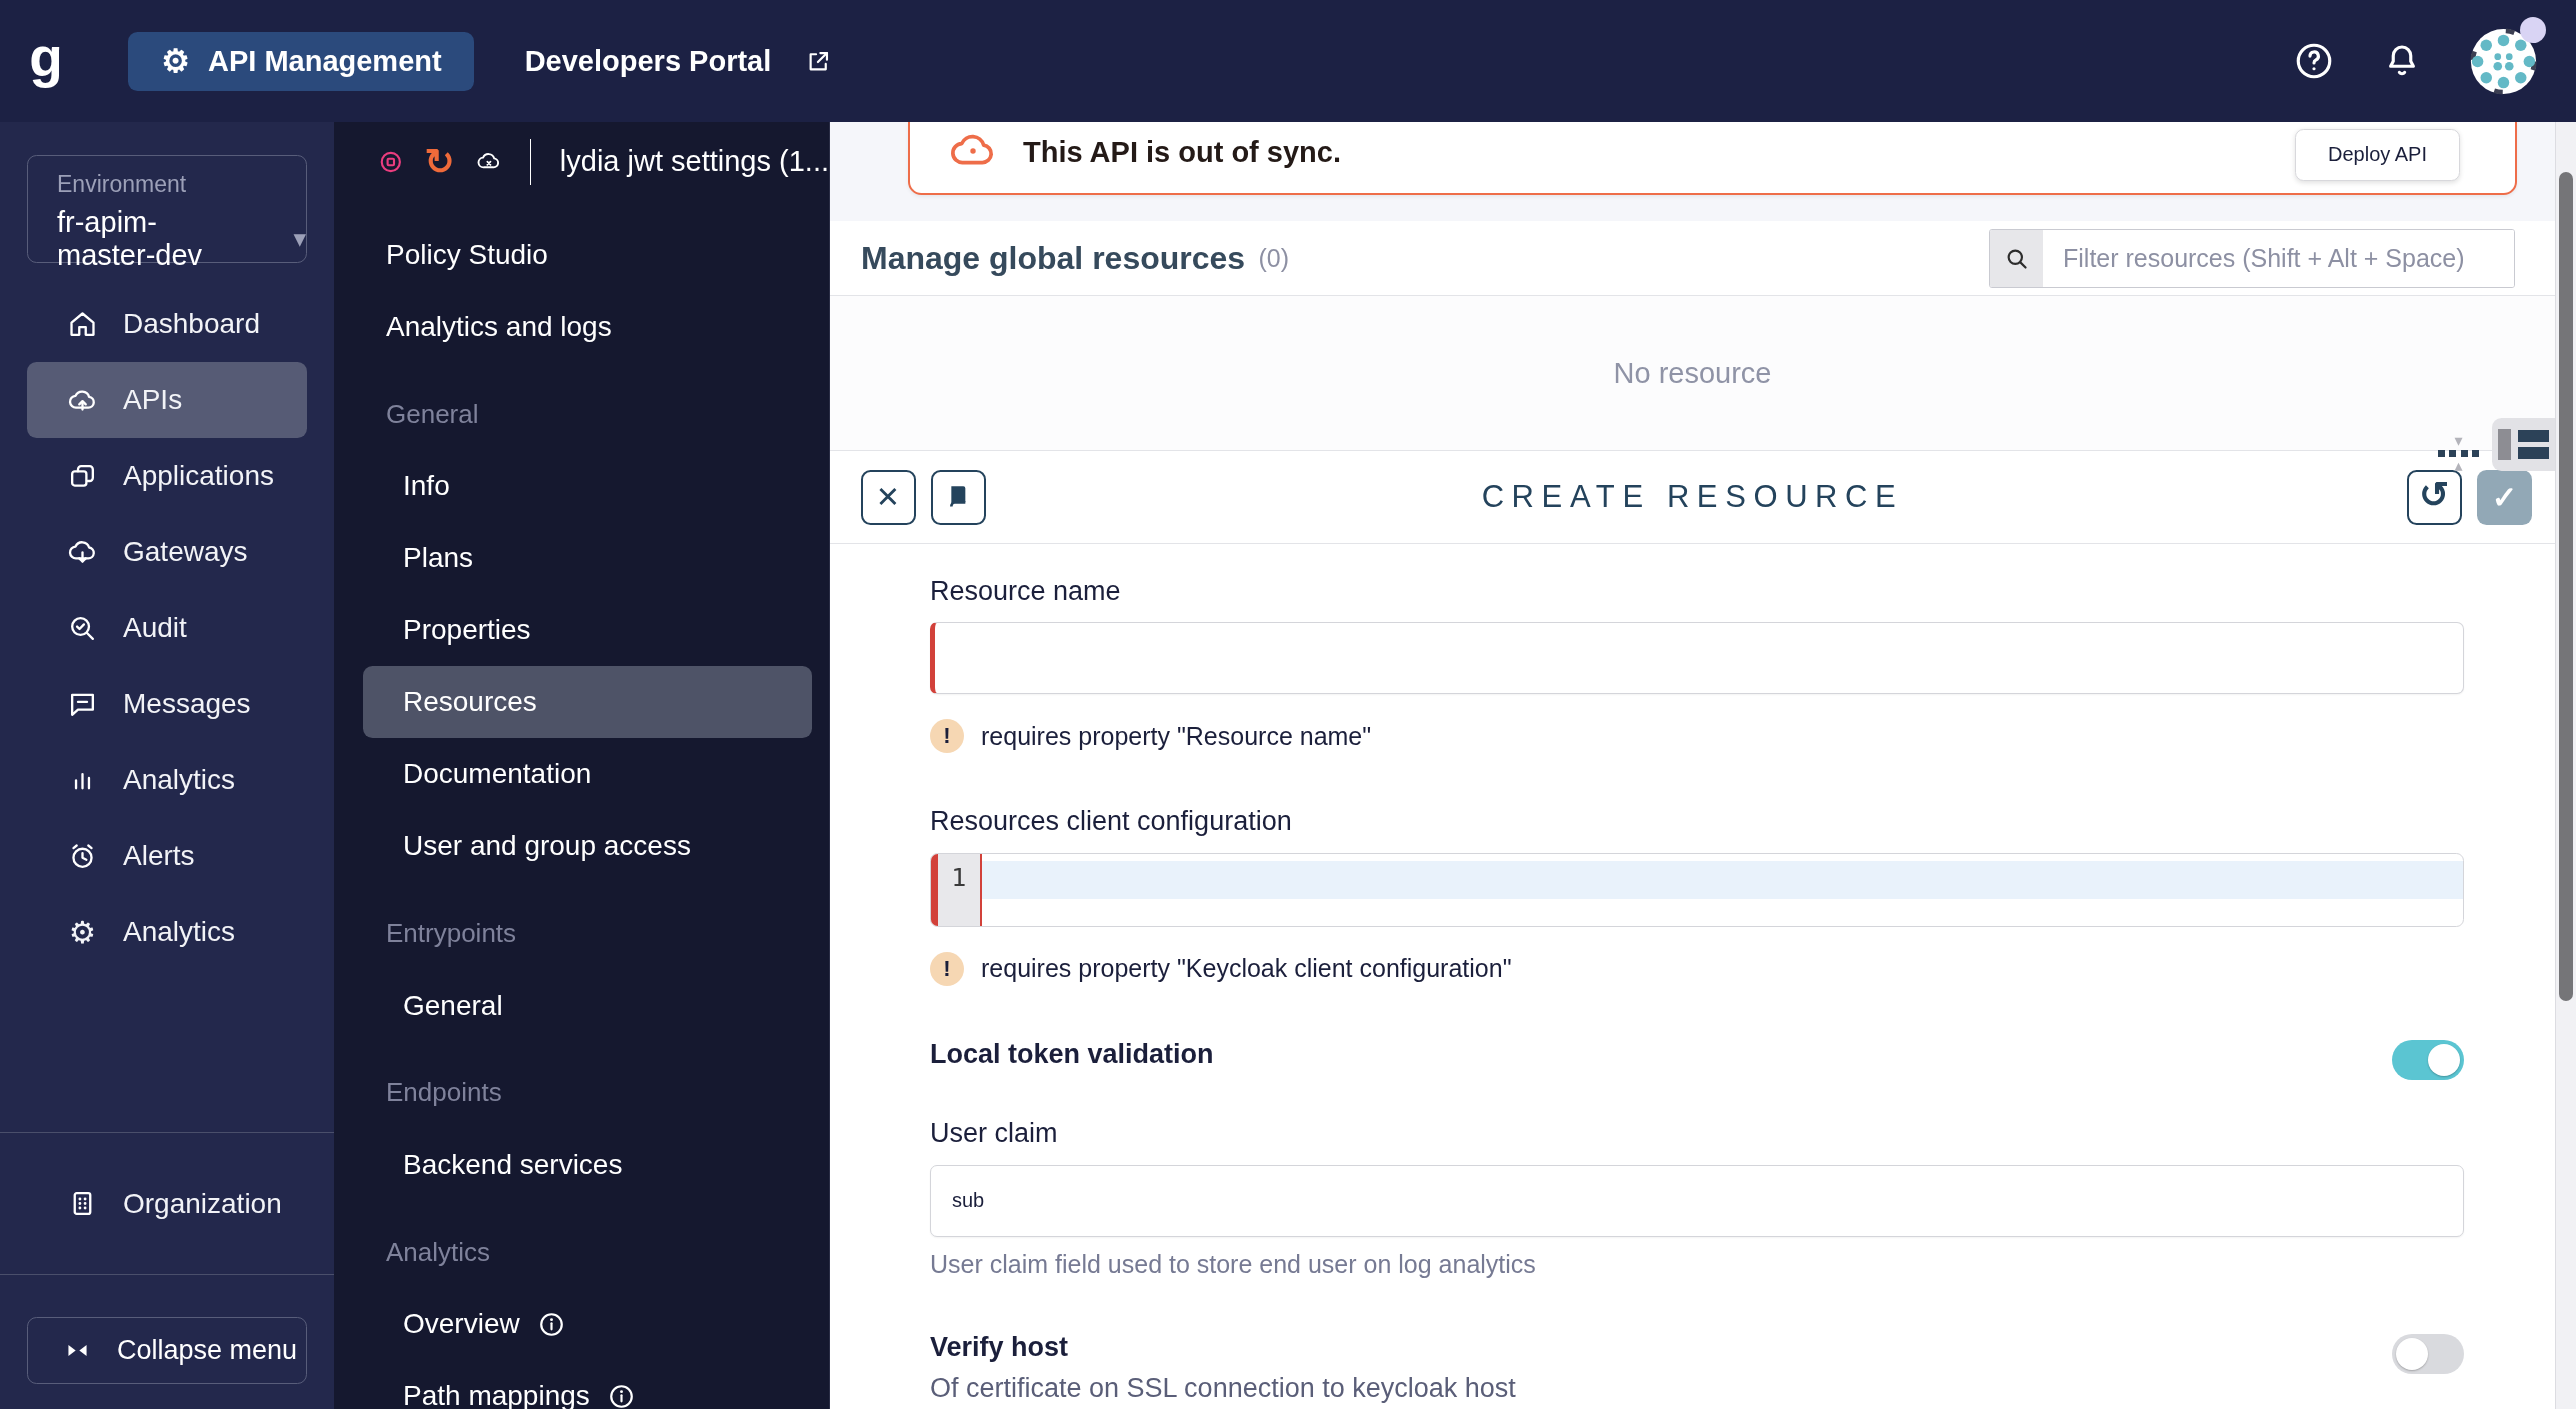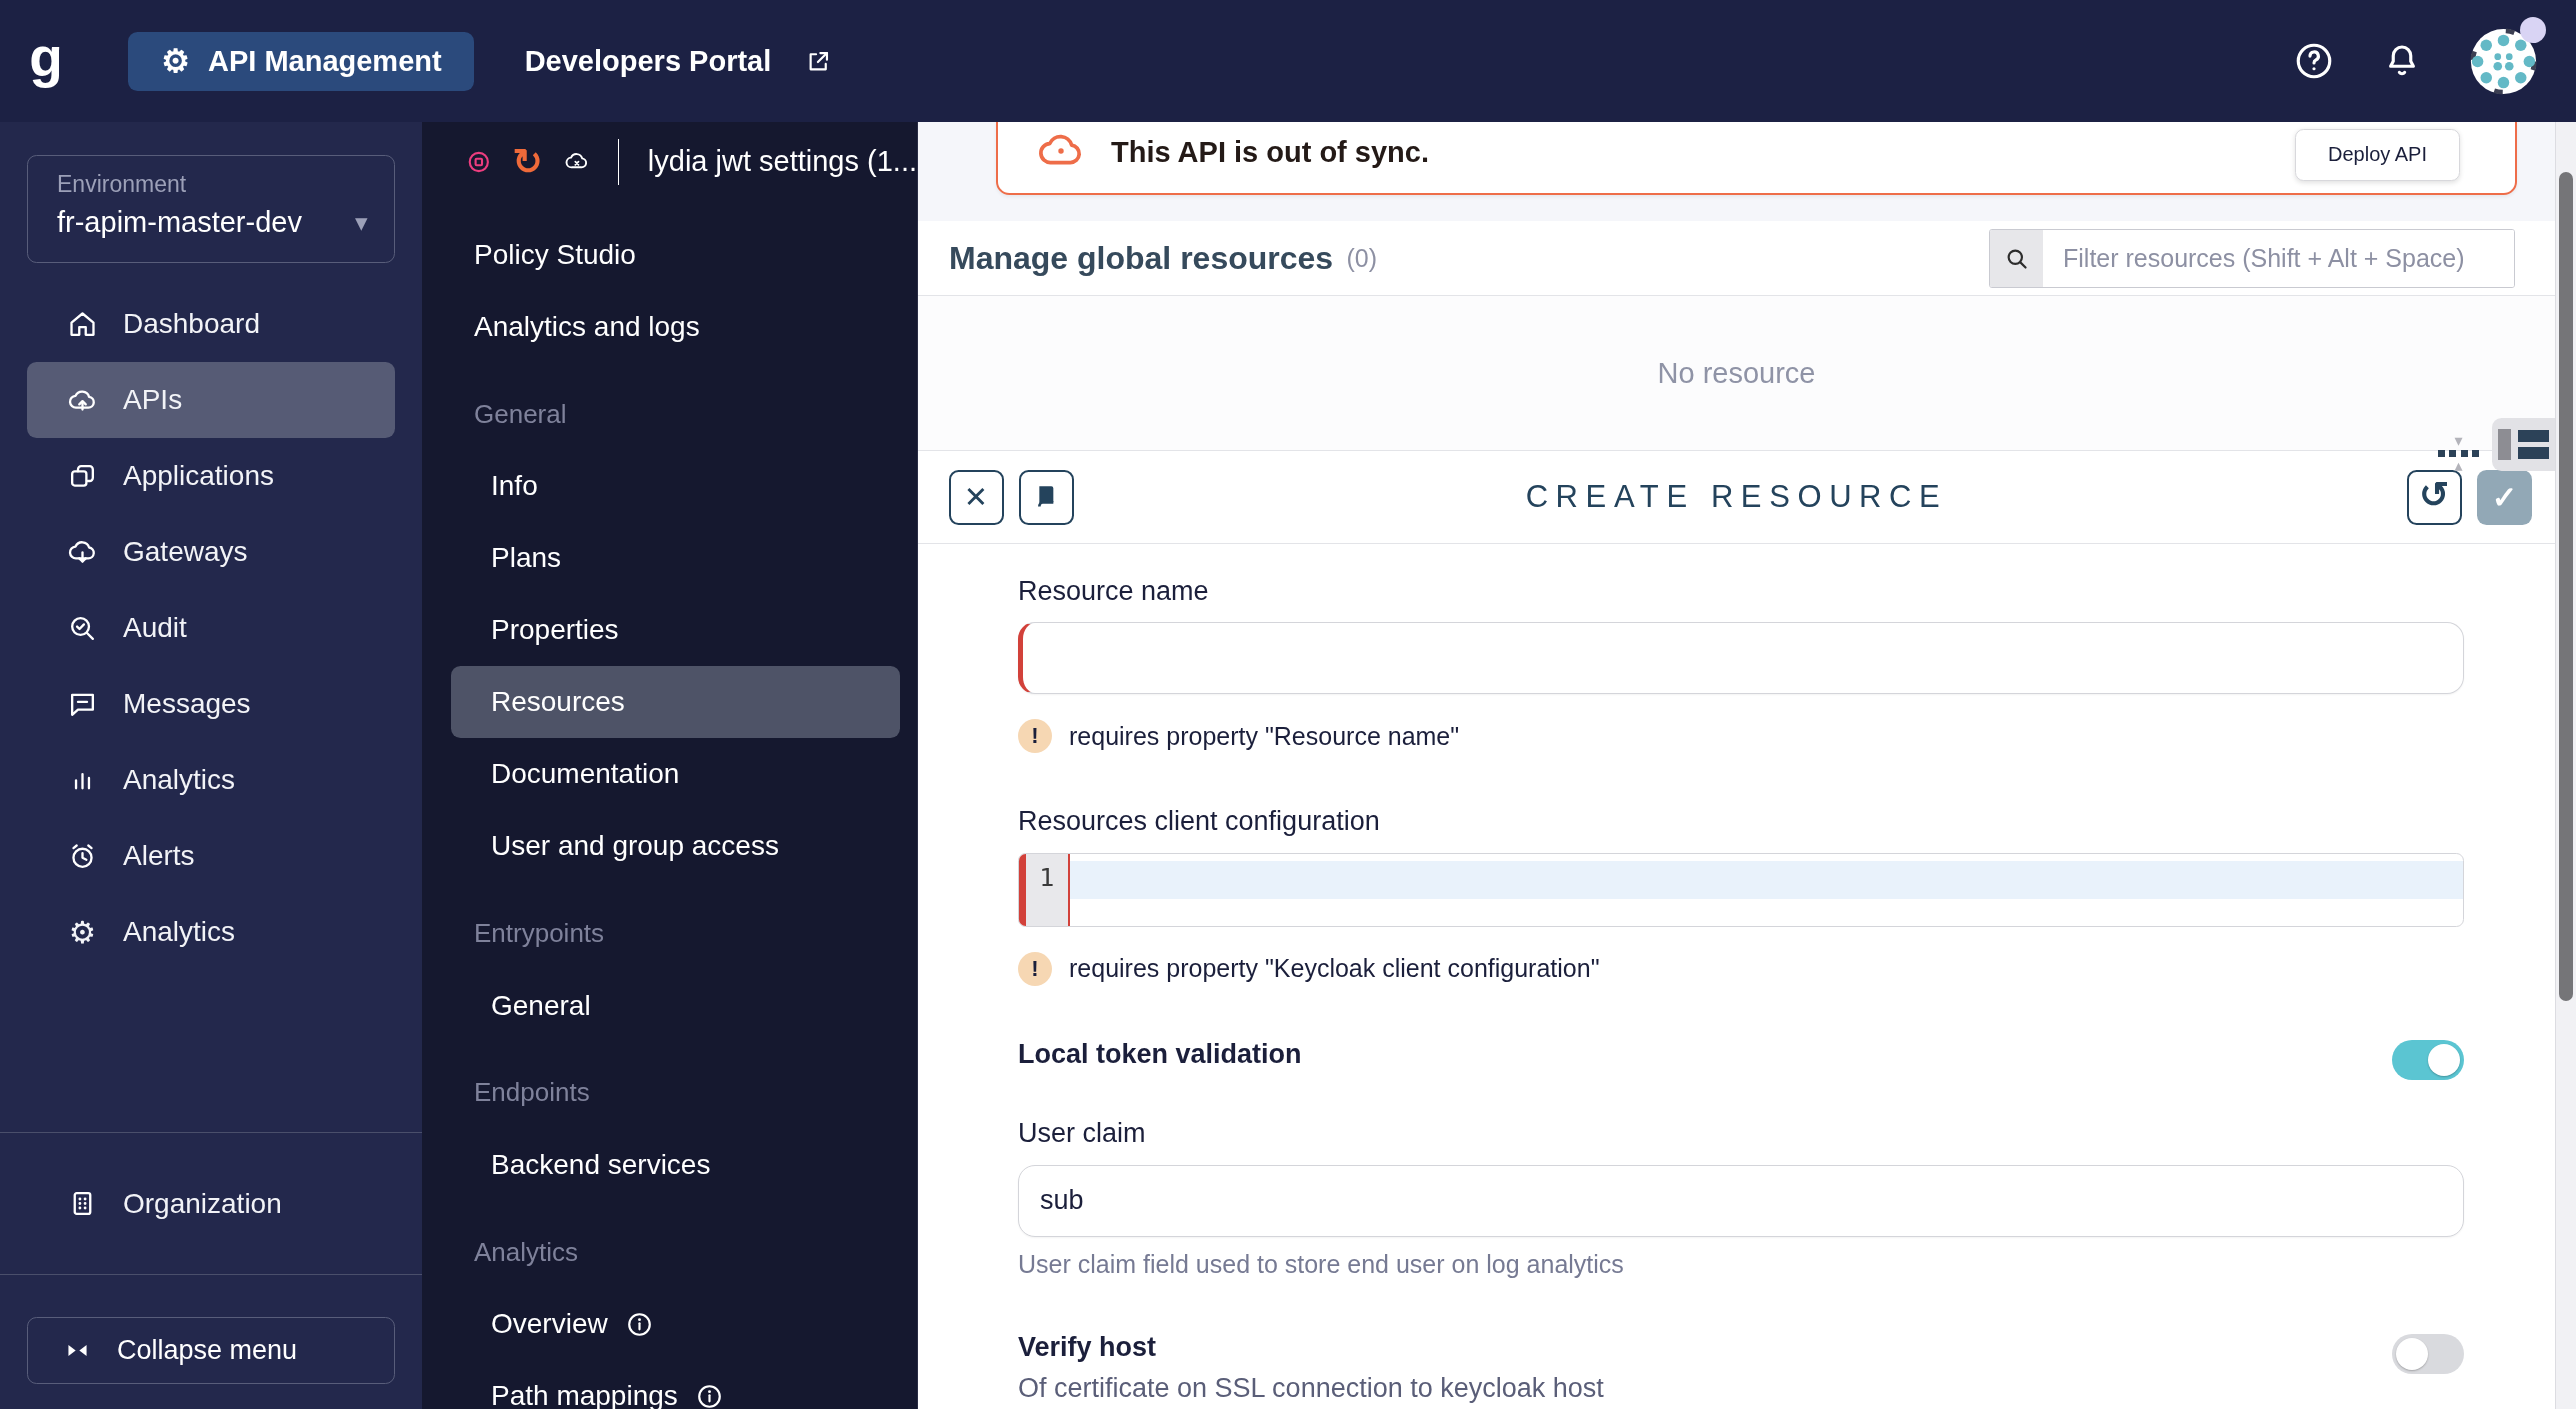--- a/index.html
+++ b/index.html
@@ -18,21 +18,21 @@
   .avatar-wrap { position:relative; width:69px; height:69px; }
   .presence { position:absolute; right:-7.6px; top:-9.5px; width:26px; height:26px; border-radius:50%; background:#d9d4f4; }
 
   .icon-svg { display:block; width:100%; height:100%; stroke:currentColor; fill:none;
     stroke-width:1.8; stroke-linecap:round; stroke-linejoin:round; }
 
   
   .app { display:flex; height:1287px; }
 
   
-  .sidebar { width:422px; background:#23284c; display:flex; flex-direction:column; color:#fff; flex-shrink:0; }
+  .sidebar { width:334px; background:#23284c; display:flex; flex-direction:column; color:#fff; flex-shrink:0; }
   .env-box { margin:33px 27px 0; height:108px; border:1.9px solid #585d7a; border-radius:9.5px; padding:15.3px 0 0 29px; }
   .env-label { color:#9ca0b8; font-size:23px; }
   .env-row { display:flex; align-items:center; margin-top:7.6px; }
   .env-value { color:#fff; font-size:29px; }
   .env-caret { color:#9ca0b8; font-size:25px; margin-left:53px; }
   .side-nav { margin:23px 27px 0; }
   .nav-item { height:76px; display:flex; align-items:center; padding-left:40px; gap:25px;
     font-size:28px; color:#f2f3f7; border-radius:9.5px; cursor:pointer; }
   .nav-item.active { background:#565b75; }
   .nav-ic { width:31px; height:31px; flex-shrink:0; color:#fff; }
@@ -100,21 +100,21 @@
   .create-title { position:absolute; left:50%; transform:translateX(-50%); font-size:31px; letter-spacing:7.6px;
     color:#24435c; font-weight:500; }
   .right-btns { margin-left:auto; display:flex; }
   .reset-glyph { font-size:36px; font-weight:700; line-height:1; margin-top:-3.8px;}
   .check-btn { width:55px; height:55px; margin-left:15.3px; border:none; border-radius:9.5px; background:#92a8b6; color:#fff;
     font-size:30.5px; font-weight:700; display:flex; align-items:center; justify-content:center; cursor:pointer; font-family:inherit;}
 
   .form { padding:32px 91px 0 100px; overflow:hidden; }
   .f-label { font-size:27px; color:#1b1f3b; margin-bottom:15.3px; }
   .f-label.bold { font-weight:700; }
-  .txt-input { width:100%; height:72px; border:1px solid #d4d5da; border-radius:17px; font-size:27px; color:#1b1f3b;
+  .txt-input { width:100%; height:72px; border:1px solid #d4d5da; border-radius:7px; font-size:20px; color:#1b1f3b;
     padding:0 21px; font-family:inherit; outline:none; background:#fff; box-shadow:0 1px 1.9px rgba(0,0,0,.05);}
   .txt-input.error { border-left:5.7px solid #d2413a; }
   .err-row { display:flex; align-items:center; gap:17px; margin-top:25px; }
   .err-bubble { width:34px; height:34px; border-radius:50%; background:#f6d7b3; color:#1b1f3b; font-weight:700;
     font-size:22px; display:flex; align-items:center; justify-content:center; flex-shrink:0;}
   .err-text { font-size:25px; color:#1b1f3b; }
   .gap66 { height:53px; } .gap40 { height:38px; }
 
   .code-editor { width:100%; height:74px; border:1px solid #d4d5da; border-radius:7.6px; overflow:hidden; display:flex; background:#fff;}
   .ce-red { width:6.7px; background:#d2413a; flex-shrink:0;}

